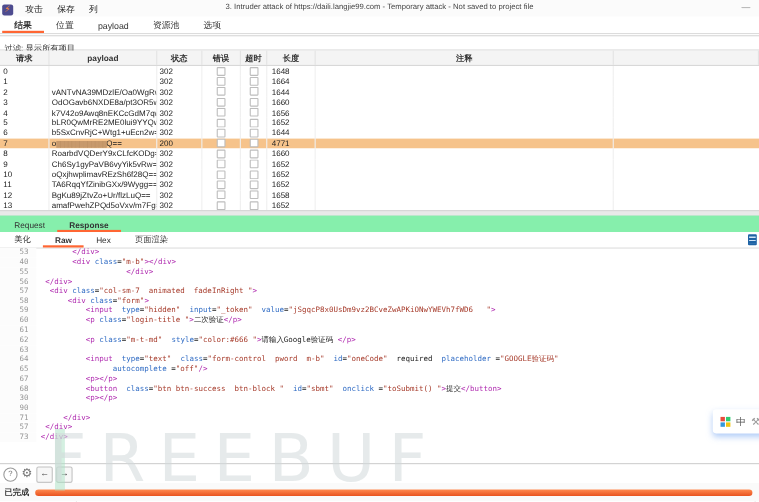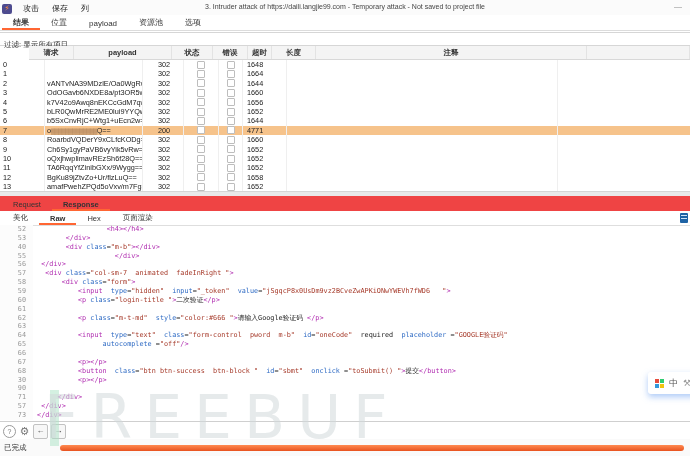--- a/index.html
+++ b/index.html
@@ -18,37 +18,37 @@
           padding-left:2px;border-bottom:1px solid #dcdcdc;background:#fff;}
   .tab{font-size:8px;padding:2px 11px 2px;color:#333;cursor:pointer;}
   .tab.active{border-bottom:2px solid #ff6633;padding-bottom:0;font-weight:bold;}
   
   .filterbar{position:absolute;top:32px;left:0;right:0;height:12px;background:#fff;
              border-top:1px solid #d6d6d6;border-bottom:1px solid #d6d6d6;}
   .filterbar span{font-size:7.5px;line-height:12px;padding-left:4px;color:#333;}
   
   .rtable{position:absolute;top:46px;left:0;right:0;}
   .thead,.trow{display:grid;grid-template-columns:45px 98px 41px 35px 24px 44px 271px 1fr;}
-  .thead{height:13px;background:#f4f4f4;border-bottom:1px solid #d8d8d8;margin-left:29px;}
+  .thead{height:13px;background:#f4f4f4;border-bottom:1px solid #d8d8d8;}
   .thead .hc{font-size:7.5px;font-weight:bold;color:#333;text-align:center;line-height:13px;
              border-right:1px solid #e3e3e3;overflow:hidden;}
   .trow{height:9.4px;background:#fff;}
   .trow.hl{background:#f6c38b;}
   .trow .c{font-size:7.3px;line-height:9.4px;border-right:1px solid #efefef;overflow:hidden;white-space:nowrap;}
   .c-id{padding-left:3px;}
   .c-payload{padding-left:2px;}
-  .c-status{padding-left:2px;text-align:center;}
+  .c-status{padding-left:2px;}
   .c-len{padding-left:4px;}
   .c-chk{display:flex;align-items:center;justify-content:center;}
   .chk{display:inline-block;width:6px;height:6px;border:1px solid #bdbdbd;background:#fff;border-radius:1px;}
   .censor{color:#b98e63;filter:blur(0.6px);font-size:5.5px;letter-spacing:-0.5px;}
   .splitter{position:absolute;top:191px;left:0;right:0;height:4px;background:#e9e9e9;
             border-top:1px solid #d5d5d5;border-bottom:1px solid #d5d5d5;}
   
-  .msgtabs{position:absolute;top:196px;left:0;right:0;height:15px;display:flex;align-items:flex-end;padding-left:2px;background:#ef4444;}
+  .msgtabs{position:absolute;top:196px;left:0;right:0;height:15px;display:flex;align-items:flex-end;padding-left:2px;background:#86efac;}
   .subtabs{position:absolute;top:211px;left:0;right:0;height:14px;display:flex;align-items:flex-end;
            padding-left:2px;border-bottom:1px solid #dedede;background:#fff;}
   .subtab{font-size:7.5px;padding:2px 11px 2px;color:#333;cursor:pointer;}
   .subtab.active{border-bottom:2px solid #ff6633;padding-bottom:0;font-weight:bold;}
   .inspector{position:absolute;right:2px;top:213px;width:8px;height:10px;background:#1e63a5;border-radius:1px;}
   .inspector::after{content:"";display:block;margin:2px 1px;height:6px;
       background:repeating-linear-gradient(180deg,#cfe3f5 0 1px,transparent 1px 3px);}
   
   .code{position:absolute;top:225px;left:0;right:0;height:196px;overflow:hidden;
         font-family:"DejaVu Sans Mono","Liberation Mono",monospace;font-size:6.8px;}
@@ -65,21 +65,21 @@
             line-height:11px;text-align:center;background:#fff;flex:none;}
   .gear{border:none;font-size:11px;line-height:11px;color:#777;}
   .navbtn{width:13px;height:13px;border:1px solid #c2c2c2;border-radius:2px;background:#f7f7f7;
           font-size:8px;line-height:12px;text-align:center;color:#444;flex:none;}
   .searchbox{flex:1;height:12px;border:1px solid #c9c9c9;border-radius:2px;font-size:10px;
              color:#999;padding:0 4px;font-family:inherit;background:#fff;margin-top:41px;}
   .searchbox::placeholder{color:#999;font-style:italic;}
   
   .statusrow{position:absolute;top:439px;left:0;right:0;height:17px;background:#fafafa;
              display:flex;align-items:center;padding:0 4px;}
-  .statuslabel{font-size:7.5px;font-weight:normal;color:#333;width:56px;flex:none;}
+  .statuslabel{font-size:7.5px;font-weight:bold;color:#333;width:28px;flex:none;}
   .progress{flex:1;height:6px;border-radius:3px;background:linear-gradient(180deg,#ff8a50,#e8521f);margin-right:2px;}
   
   .watermark{position:absolute;left:44px;top:382px;z-index:40;pointer-events:none;
              font-size:60px;font-weight:normal;letter-spacing:12px;color:rgba(210,216,218,0.55);
              font-family:"DejaVu Sans",sans-serif;}
   .wmbar{position:absolute;left:50px;top:390px;width:9px;height:56px;background:rgba(170,225,195,0.5);
          z-index:39;pointer-events:none;}
   
   .ime{position:absolute;left:648px;top:372px;height:16px;background:#fff;border-radius:3px;
        box-shadow:0 3px 6px rgba(110,160,240,.55);display:flex;align-items:center;gap:5px;
@@ -335,35 +335,33 @@
 </div>
 <div class="subtabs">
   <span class="subtab">美化</span>
   <span class="subtab active">Raw</span>
   <span class="subtab">Hex</span>
   <span class="subtab">页面渲染</span>
 </div>
 <div class="inspector"></div>
 
 <div class="code" id="codearea">
-    <div class="cline"><span class="lnum">52</span><span class="ltext">                  <span class="tag">&lt;h4</span><span class="tag">&gt;</span><span class="tag">&lt;/h4</span><span class="tag">&gt;</span></span></div>
     <div class="cline"><span class="lnum">53</span><span class="ltext">        <span class="tag">&lt;/div</span><span class="tag">&gt;</span></span></div>
     <div class="cline"><span class="lnum">40</span><span class="ltext">        <span class="tag">&lt;div</span> <span class="attr">class</span>=<span class="val">"m-b"</span><span class="tag">&gt;</span><span class="tag">&lt;/div</span><span class="tag">&gt;</span></span></div>
     <div class="cline"><span class="lnum">55</span><span class="ltext">                    <span class="tag">&lt;/div</span><span class="tag">&gt;</span></span></div>
     <div class="cline"><span class="lnum">56</span><span class="ltext">  <span class="tag">&lt;/div</span><span class="tag">&gt;</span></span></div>
     <div class="cline"><span class="lnum">57</span><span class="ltext">   <span class="tag">&lt;div</span> <span class="attr">class</span>=<span class="val">"col-sm-7  animated  fadeInRight "</span><span class="tag">&gt;</span></span></div>
     <div class="cline"><span class="lnum">58</span><span class="ltext">       <span class="tag">&lt;div</span> <span class="attr">class</span>=<span class="val">"form"</span><span class="tag">&gt;</span></span></div>
     <div class="cline"><span class="lnum">59</span><span class="ltext">           <span class="tag">&lt;input</span>  <span class="attr">type</span>=<span class="val">"hidden"</span>  <span class="attr">input</span>=<span class="val">"_token"</span>  <span class="attr">value</span>=<span class="val">"jSgqcP8x0UsDm9vz2BCveZwAPKiONwYWEVh7fWD6   "</span><span class="tag">&gt;</span></span></div>
     <div class="cline"><span class="lnum">60</span><span class="ltext">           <span class="tag">&lt;p</span> <span class="attr">class</span>=<span class="val">"login-title "</span><span class="tag">&gt;</span>二次验证<span class="tag">&lt;/p</span><span class="tag">&gt;</span></span></div>
     <div class="cline"><span class="lnum">61</span><span class="ltext"></span></div>
     <div class="cline"><span class="lnum">62</span><span class="ltext">           <span class="tag">&lt;p</span> <span class="attr">class</span>=<span class="val">"m-t-md"</span>  <span class="attr">style</span>=<span class="val">"color:#666 "</span><span class="tag">&gt;</span>请输入Google验证码 <span class="tag">&lt;/p</span><span class="tag">&gt;</span></span></div>
     <div class="cline"><span class="lnum">63</span><span class="ltext"></span></div>
     <div class="cline"><span class="lnum">64</span><span class="ltext">           <span class="tag">&lt;input</span>  <span class="attr">type</span>=<span class="val">"text"</span>  <span class="attr">class</span>=<span class="val">"form-control  pword  m-b"</span>  <span class="attr">id</span>=<span class="val">"oneCode"</span>  required  <span class="attr">placeholder</span> =<span class="val">"GOOGLE验证码"</span></span></div>
     <div class="cline"><span class="lnum">65</span><span class="ltext">                 <span class="attr">autocomplete</span> =<span class="val">"off"</span><span class="tag">/&gt;</span></span></div>
-    <div class="cline"><span class="lnum">66</span><span class="ltext"></span></div>
     <div class="cline"><span class="lnum">67</span><span class="ltext">           <span class="tag">&lt;p</span><span class="tag">&gt;</span><span class="tag">&lt;/p</span><span class="tag">&gt;</span></span></div>
     <div class="cline"><span class="lnum">68</span><span class="ltext">           <span class="tag">&lt;button</span>  <span class="attr">class</span>=<span class="val">"btn btn-success  btn-block "</span>  <span class="attr">id</span>=<span class="val">"sbmt"</span>  <span class="attr">onclick</span> =<span class="val">"toSubmit() "</span><span class="tag">&gt;</span>提交<span class="tag">&lt;/button</span><span class="tag">&gt;</span></span></div>
     <div class="cline"><span class="lnum">30</span><span class="ltext">           <span class="tag">&lt;p</span><span class="tag">&gt;</span><span class="tag">&lt;/p</span><span class="tag">&gt;</span></span></div>
     <div class="cline"><span class="lnum">90</span><span class="ltext"></span></div>
     <div class="cline"><span class="lnum">71</span><span class="ltext">      <span class="tag">&lt;/div</span><span class="tag">&gt;</span></span></div>
     <div class="cline"><span class="lnum">57</span><span class="ltext">  <span class="tag">&lt;/div</span><span class="tag">&gt;</span></span></div>
     <div class="cline"><span class="lnum">73</span><span class="ltext"> <span class="tag">&lt;/div</span><span class="tag">&gt;</span></span></div>
   </div>
 
 <div class="searchrow">

